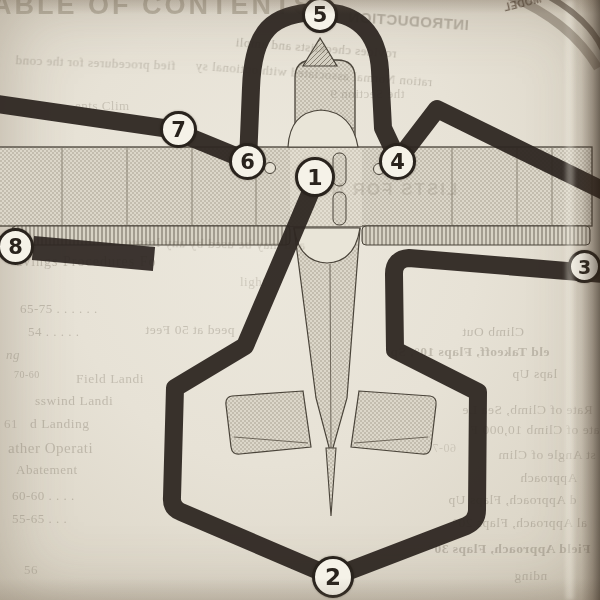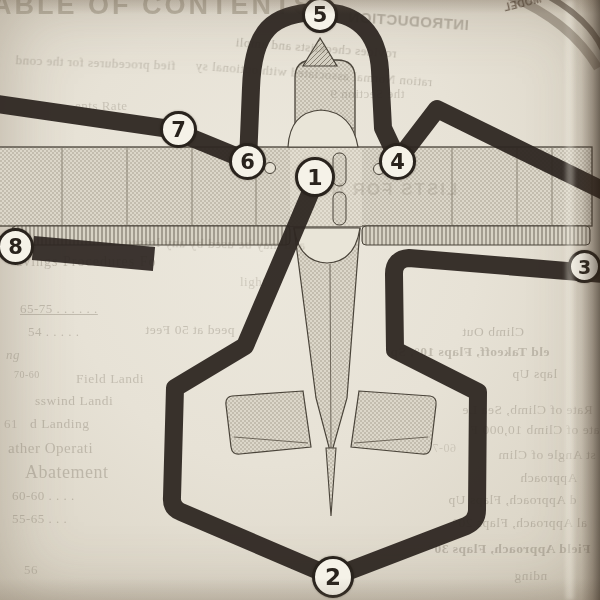--- a/index.html
+++ b/index.html
@@ -92,36 +92,36 @@
     <circle cx="379" cy="169" r="5.5" fill="#e6e1d4" stroke="#4a443a" stroke-width="1"></circle>
   </svg>
 
   <div class="ghost sans" style="left:-8px;top:-10px;font-size:27px;font-weight:bold;letter-spacing:3px;opacity:.5;color:#8d8370;z-index:10;">ABLE OF CONTENTS</div>
   <div class="ghost sans mir" style="right:58px;top:-2px;font-size:10px;font-weight:bold;opacity:.7;color:#4a3a2c;transform:scaleX(-1) rotate(14deg);z-index:10;">MODEL</div>
   <div class="ghost sans mir" style="left:348px;top:12px;font-size:15px;font-weight:bold;opacity:.38;transform:scaleX(-1) rotate(-4deg);z-index:10;">INTRODUCTION</div>
   <div class="ghost mir" style="left:235px;top:40px;font-size:13px;opacity:.34;transform:scaleX(-1) rotate(-4deg);z-index:10;">rovides checklists and ampli</div>
   <div class="ghost mir" style="left:15px;top:55px;font-size:13px;opacity:.3;transform:scaleX(-1) rotate(-2deg);z-index:10;">fied procedures for the cond</div>
   <div class="ghost mir" style="left:195px;top:66px;font-size:13px;opacity:.3;transform:scaleX(-1) rotate(-4deg);z-index:10;">ration Normal associated with optional sy</div>
   <div class="ghost mir" style="left:330px;top:86px;font-size:13px;opacity:.25;transform:scaleX(-1);z-index:10;">the Section 9</div>
-  <div class="ghost" style="left:75px;top:98px;font-size:13px;opacity:.25;z-index:10;">ents Rate</div>
+  <div class="ghost" style="left:75px;top:98px;font-size:13px;opacity:.25;z-index:10;">ents Clim</div>
   <div class="ghost sans mir" style="left:300px;top:180px;font-size:17px;font-weight:bold;letter-spacing:2px;opacity:.16;z-index:10;">LISTS FOR NOR</div>
   <div class="ghost mir" style="left:125px;top:236px;font-size:13.5px;opacity:.26;transform:scaleX(-1) rotate(-1deg);z-index:10;">and may be used by any lessee</div>
   <div class="ghost" style="left:16px;top:254px;font-size:14px;opacity:.3;letter-spacing:1px;z-index:10;">avings Procedures Fo</div>
   <div class="ghost" style="left:240px;top:250px;font-size:13px;opacity:.22;z-index:10;margin-top:24px;">light</div>
 
-  <div class="ghost" style="left:20px;top:301px;font-size:13px;opacity:.3;z-index:10;text-decoration:underline;">65-75   .    .    .    .    .    .</div>
+  <div class="ghost" style="left:20px;top:301px;font-size:13px;opacity:.3;z-index:10;">65-75   .    .    .    .    .    .</div>
   <div class="ghost" style="left:28px;top:324px;font-size:13px;opacity:.3;z-index:10;">54   .    .    .    .    .</div>
   <div class="ghost" style="left:6px;top:347px;font-size:13px;opacity:.28;z-index:10;font-style:italic;">ng</div>
   <div class="ghost" style="left:14px;top:369px;font-size:10px;opacity:.3;z-index:10;">70-60</div>
   <div class="ghost" style="left:76px;top:371px;font-size:13.5px;opacity:.28;z-index:10;">Field Landi</div>
   <div class="ghost" style="left:35px;top:393px;font-size:13.5px;opacity:.3;z-index:10;">sswind Landi</div>
   <div class="ghost" style="left:4px;top:416px;font-size:13px;opacity:.26;z-index:10;">61</div>
   <div class="ghost" style="left:30px;top:416px;font-size:13.5px;opacity:.3;z-index:10;">d Landing</div>
   <div class="ghost" style="left:8px;top:440px;font-size:15px;opacity:.3;z-index:10;">ather Operati</div>
-  <div class="ghost" style="left:16px;top:462px;font-size:18px;opacity:.3;z-index:10;margin-left:9px;">Abatement</div>
+  <div class="ghost" style="left:16px;top:462px;font-size:13px;opacity:.3;z-index:10;">Abatement</div>
   <div class="ghost" style="left:12px;top:488px;font-size:13px;opacity:.3;z-index:10;">60-60   .    .    .    .</div>
   <div class="ghost" style="left:12px;top:511px;font-size:13px;opacity:.3;z-index:10;">55-65   .    .    .</div>
   <div class="ghost" style="left:24px;top:534px;font-size:13px;opacity:.26;z-index:10;margin-top:28px;">56</div>
 
   <div class="ghost mir" style="left:145px;top:322px;font-size:13.5px;opacity:.28;z-index:10;">peed at 50 Feet</div>
   <div class="ghost mir" style="left:462px;top:324px;font-size:13.5px;opacity:.3;z-index:10;">Climb Out</div>
   <div class="ghost mir" style="left:390px;top:344px;font-size:13.5px;font-weight:600;opacity:.3;z-index:10;">eld Takeoff, Flaps 10°, Sp</div>
   <div class="ghost mir" style="left:512px;top:366px;font-size:13.5px;opacity:.3;z-index:10;">laps Up</div>
   <div class="ghost mir" style="left:462px;top:402px;font-size:13.5px;opacity:.28;z-index:10;">Rate of Climb, Sea Le</div>
   <div class="ghost mir" style="left:470px;top:422px;font-size:13.5px;opacity:.28;z-index:10;">ate of Climb 10,000 F</div>

